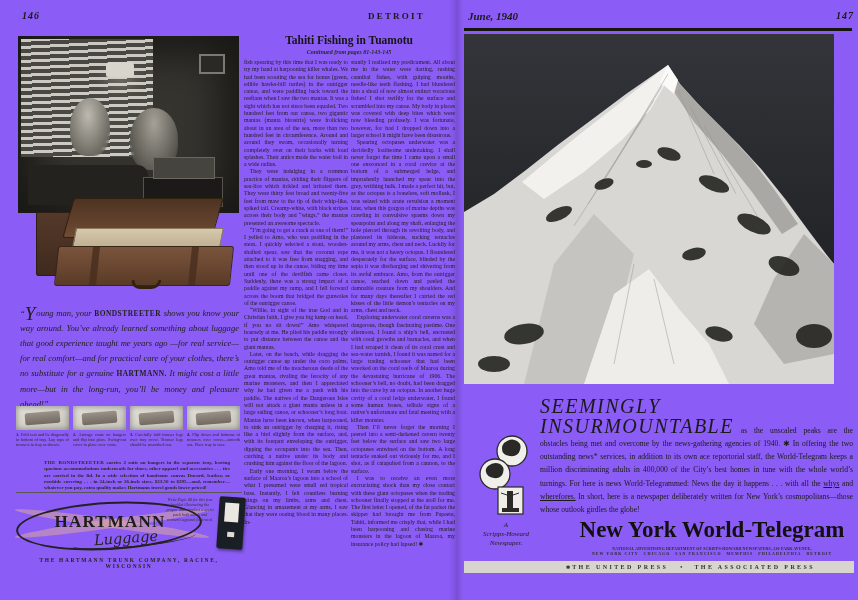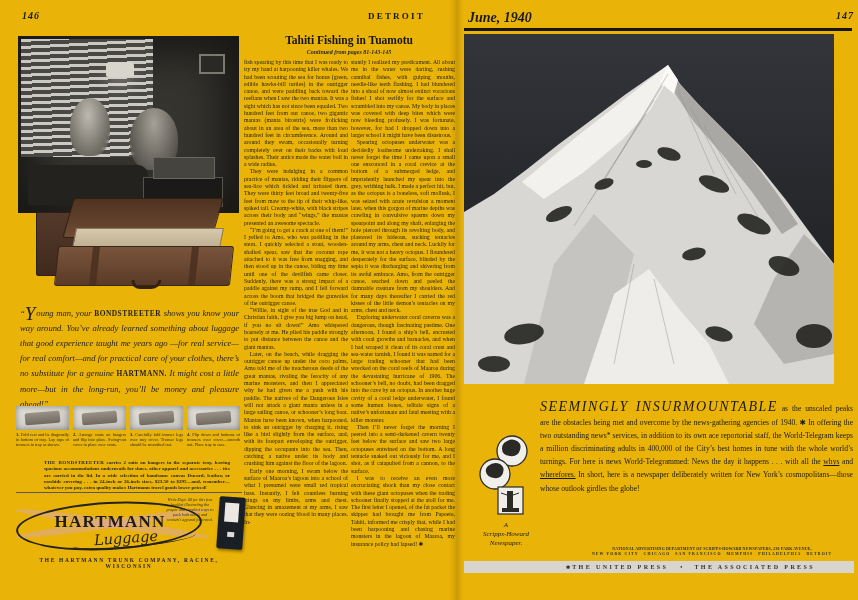--- a/index.html
+++ b/index.html
@@ -1,29 +1,29 @@
 <!DOCTYPE html>
 <html><head>
 <meta charset="utf-8">
 <style>
   html,body{margin:0;padding:0;background:#e9e8e3;}
   *{box-sizing:border-box;}
-  .spread{position:relative;width:858px;height:600px;background:#eab308;overflow:hidden;
+  .spread{position:relative;width:858px;height:600px;background:#8b5cf6;overflow:hidden;
           font-family:"Liberation Serif",serif;color:#1e1d1b;}
   .abs{position:absolute;}
   section.page{position:absolute;top:0;height:600px;}
   .page-left{left:0;width:456px;}
   .page-right{left:456px;width:402px;}
   .gutter{position:absolute;left:449px;top:0;width:14px;height:600px;
     background:linear-gradient(90deg,rgba(0,0,0,0),rgba(0,0,0,.08) 40%,rgba(0,0,0,.14) 55%,rgba(0,0,0,0));}
 
   
   .pn{font-weight:bold;font-style:italic;font-size:10px;letter-spacing:1px;color:#1b1a18;}
   .mag-name{font-weight:bold;font-size:9px;letter-spacing:2.2px;color:#1b1a18;}
-  .issue-date{font-weight:bold;font-style:italic;font-size:14px;color:#1b1a18;}
+  .issue-date{font-weight:bold;font-style:italic;font-size:11px;color:#1b1a18;}
 
   
   .photo-bw{left:18px;top:36px;width:221px;height:177px;background:#35342f;overflow:hidden;
     box-shadow:inset 0 0 42px 18px rgba(0,0,0,.55);}
   .blinds{position:absolute;left:3px;top:3px;width:132px;height:118px;
     background:repeating-linear-gradient(177deg,#d9d7d0 0 3px,#4b4a45 3px 7px);opacity:.92;}
   .lampshade{position:absolute;left:88px;top:26px;width:28px;height:15px;background:#d8d5cc;border-radius:4px 4px 2px 2px;box-shadow:0 10px 14px rgba(240,235,220,.25);}
   .fig{position:absolute;border-radius:50% 50% 40% 40%;}
   .fig1{left:52px;top:62px;width:40px;height:58px;background:radial-gradient(ellipse at 45% 30%,#bdb9af,#6e6b63 70%,rgba(0,0,0,0));}
   .fig2{left:112px;top:72px;width:48px;height:62px;background:radial-gradient(ellipse at 50% 25%,#a5a198,#5c5952 72%,rgba(0,0,0,0));}
@@ -83,21 +83,21 @@
     white-space:pre-line;overflow:hidden;color:#211f1d;}
   .col1{left:244px;}
   .col2{left:351px;}
 
   
   .toprule{left:8px;top:28px;width:388px;height:3px;background:#16150f;}
   .mountain{left:8px;top:34px;width:370px;height:350px;}
   .mountain svg{display:block;width:100%;height:100%;}
 
   .nyw-body{left:84px;top:389px;width:313px;font-size:7.6px;line-height:13.2px;text-align:justify;color:#1b1a18;}
-  .nyw-headline{font-size:14px;font-style:italic;letter-spacing:1.5px;line-height:19px;}
+  .nyw-headline{font-size:20px;font-style:italic;letter-spacing:1.5px;line-height:19px;}
   .u{text-decoration:underline;}
 
   .emblem{left:12px;top:433px;width:76px;height:86px;}
   .emblem-cap{left:2px;top:521px;width:96px;text-align:center;font-style:italic;font-size:7px;line-height:9px;white-space:pre-line;color:#23221f;}
   .nyw-logo{left:112px;top:517px;width:288px;text-align:center;font-weight:bold;font-size:23px;white-space:nowrap;color:#12110f;}
   .dept{width:288px;left:112px;text-align:center;font-weight:bold;color:#2c2b28;}
   .dept1{top:547px;font-size:3.9px;letter-spacing:.2px;}
   .dept2{top:552px;font-size:3.9px;letter-spacing:1.1px;}
   .press-band{left:8px;top:561px;width:390px;height:12px;background:#d7d5ce;display:flex;align-items:center;
     padding-left:102px;font-weight:bold;font-size:6px;letter-spacing:2.4px;color:#33322e;}
@@ -262,20 +262,21 @@
         <rect x="30" y="54" width="25" height="27" fill="#efede7" stroke="#2a2926" stroke-width="1.2"></rect>
         <rect x="39" y="58" width="6" height="17" fill="#2a2926"></rect>
         <rect x="34" y="75" width="17" height="4" fill="#2a2926"></rect>
         <path d="M33,60 L39,62 M51,60 L45,62" stroke="#2a2926" stroke-width="1"></path>
       </svg>
     </div>
     <div class="abs emblem-cap">A
 Scripps-Howard
 Newspaper.</div>
 
+    <div class="abs nyw-logo">New York World-Telegram</div>
     <div class="abs dept dept1">NATIONAL ADVERTISING DEPARTMENT OF SCRIPPS-HOWARD NEWSPAPERS, 230 PARK AVENUE,</div>
     <div class="abs dept dept2">NEW YORK CITY CHICAGO SAN FRANCISCO MEMPHIS PHILADELPHIA DETROIT</div>
 
     <div class="abs press-band">
       <span class="star">✱</span>
       <span>THE UNITED PRESS</span>
       <span class="sep">•</span>
       <span>THE ASSOCIATED PRESS</span>
     </div>
   </section>

